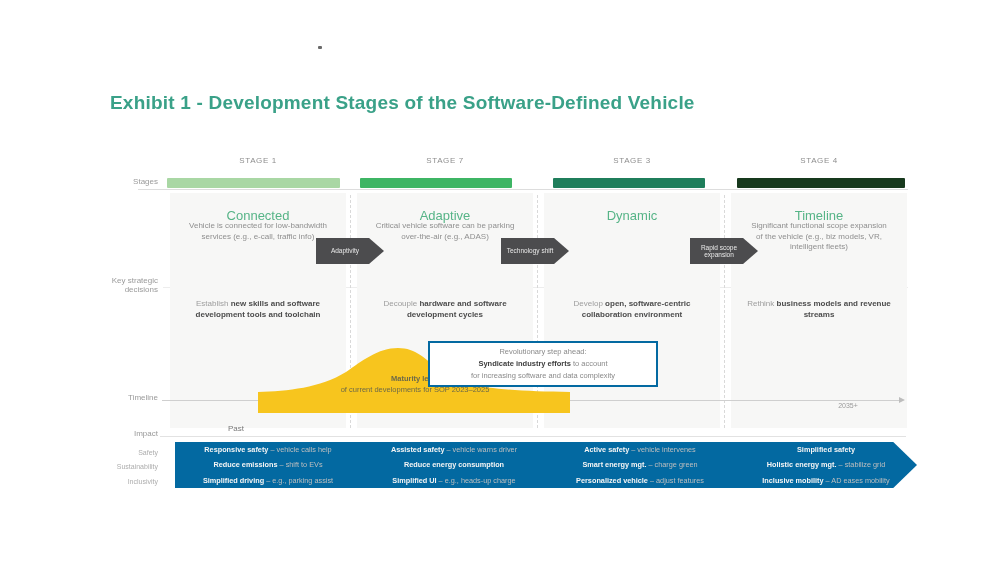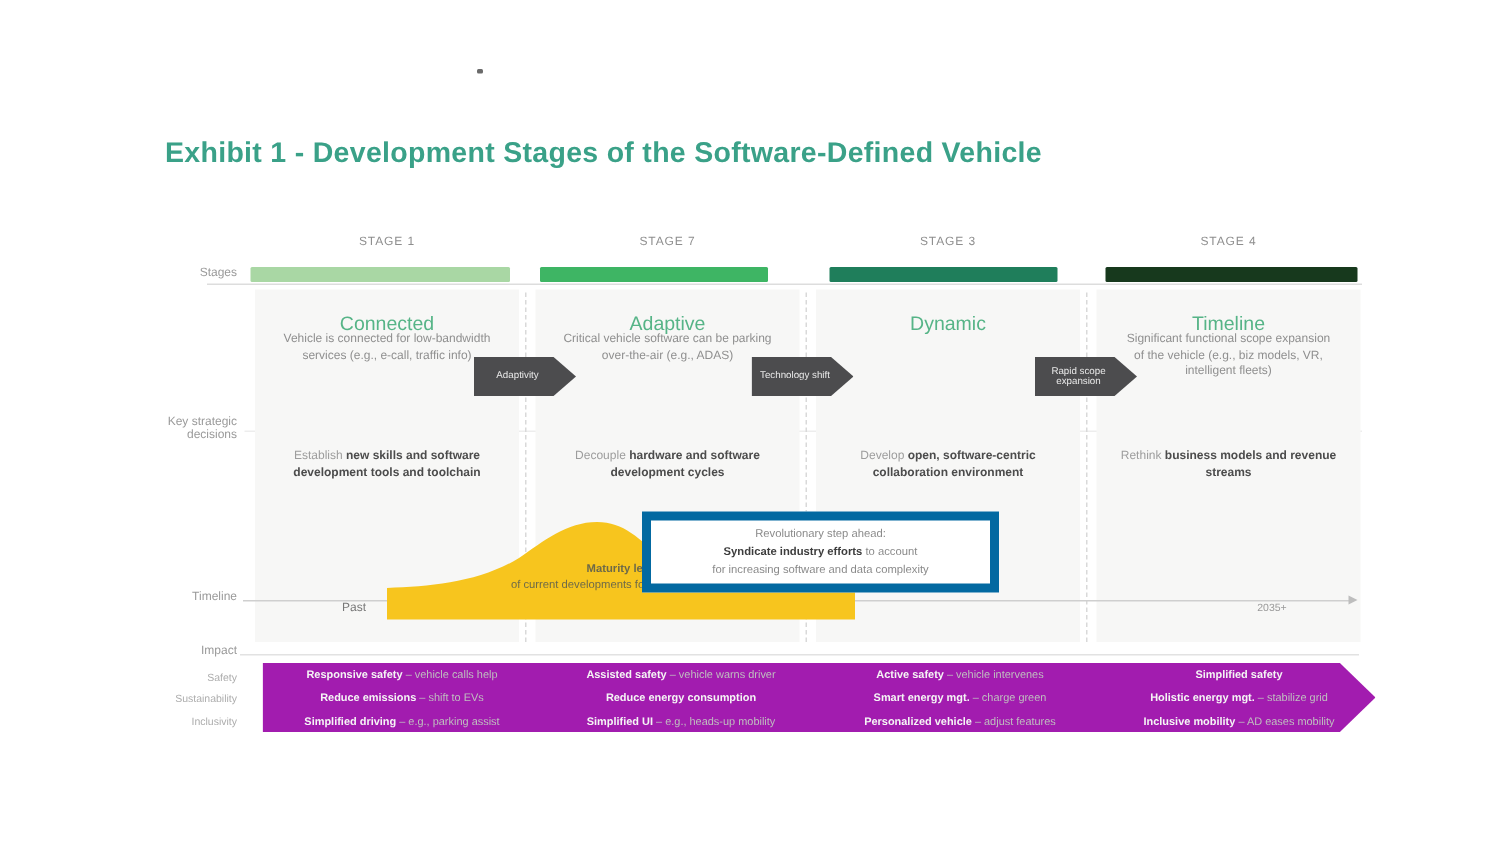--- a/index.html
+++ b/index.html
@@ -31,33 +31,33 @@
   
   .chip{top:238px;width:68px;height:26px;display:flex;align-items:center;justify-content:center;
         clip-path:polygon(0 0,78% 0,100% 50%,78% 100%,0 100%);color:#e9e9e9;font-size:6.5px;
         line-height:7.5px;text-align:center;padding-right:10px;box-sizing:border-box;z-index:4;}
   #chip1{left:316px;} #chip2{left:501px;} #chip3{left:690px;}
   
   .decision{top:299px;width:176px;padding:0 8px;box-sizing:border-box;text-align:center;
             font-size:8px;line-height:10.5px;color:#9d9d9d;}
   .decision b{color:#4c4c4c;}
   
-  #annotation{left:428px;top:341px;width:218px;background:#fff;border:6px solid #0369a1;
+  #annotation{left:428px;top:341px;width:218px;background:#fff;border:2px solid #0369a1;
               text-align:center;font-size:7.5px;line-height:12px;color:#8a8a8a;padding:3px 4px;z-index:5;}
   #annotation b{color:#3d3d3d;}
   
   #maturity-svg{left:258px;top:346px;z-index:2;}
   #maturity-text{left:268px;top:373px;width:294px;text-align:center;font-size:7.5px;
                  line-height:11px;color:#6e6a48;z-index:3;}
   #maturity-text .l1{font-weight:700;}
   
   #timeline-line{left:162px;top:400px;width:738px;background:#cfcfcf;z-index:1;}
   #timeline-arrow{left:899px;top:397px;width:0;height:0;border-left:6px solid #bdbdbd;
                   border-top:3.5px solid transparent;border-bottom:3.5px solid transparent;z-index:1;}
-  #past{left:228px;top:400px;font-size:8px;color:#787878;z-index:3;}
+  #past{left:228px;top:424px;font-size:8px;color:#787878;z-index:3;}
   #future{left:818px;top:402px;width:60px;text-align:center;font-size:7px;color:#9a9a9a;}
   
   #impact-band{left:175px;top:442px;width:742px;height:46px;
                clip-path:polygon(0 0,96.8% 0,100% 50%,96.8% 100%,0 100%);}
   #impact-grid{display:grid;grid-template-columns:repeat(4,186px);grid-template-rows:repeat(3,1fr);
                height:46px;align-items:center;justify-items:center;}
   .icell{font-size:7.3px;color:#bfbfbf;white-space:nowrap;}
   .icell b{color:#f5f5f5;font-weight:700;}
 </style>
 </head>
@@ -127,30 +127,30 @@
     <path d="M0,46 C30,45 62,42 88,26 C104,15 120,2 140,2 C158,2 168,13 184,27 C204,42 250,45 312,46 L312,67 L0,67 Z" style="fill: rgb(247, 197, 30);"></path>
   </svg>
   <div class="abs" id="maturity-text">
     <div class="l1">Maturity level</div>
     <div>of current developments for SOP 2023–2025</div>
   </div>
 
   <div class="abs" id="past">Past</div>
   <div class="abs" id="future">2035+</div>
 
-  <div class="abs" id="impact-band" style="background: #a21caf;">
+  <div class="abs" id="impact-band" style="background: #0369a1;">
     <div id="impact-grid">
       <span class="icell"><b>Responsive safety</b><span> – vehicle calls help</span></span>
       <span class="icell"><b>Assisted safety</b><span> – vehicle warns driver</span></span>
       <span class="icell"><b>Active safety</b><span> – vehicle intervenes</span></span>
       <span class="icell"><b>Simplified safety</b><span></span></span>
       <span class="icell"><b>Reduce emissions</b><span> – shift to EVs</span></span>
       <span class="icell"><b>Reduce energy consumption</b><span></span></span>
       <span class="icell"><b>Smart energy mgt.</b><span> – charge green</span></span>
       <span class="icell"><b>Holistic energy mgt.</b><span> – stabilize grid</span></span>
       <span class="icell"><b>Simplified driving</b><span> – e.g., parking assist</span></span>
-      <span class="icell"><b>Simplified UI</b><span> – e.g., heads-up mobility</span></span>
+      <span class="icell"><b>Simplified UI</b><span> – e.g., heads-up charge</span></span>
       <span class="icell"><b>Personalized vehicle</b><span> – adjust features</span></span>
       <span class="icell"><b>Inclusive mobility</b><span> – AD eases mobility</span></span>
     </div>
   </div>
 
 </div>
 
 </body></html>

